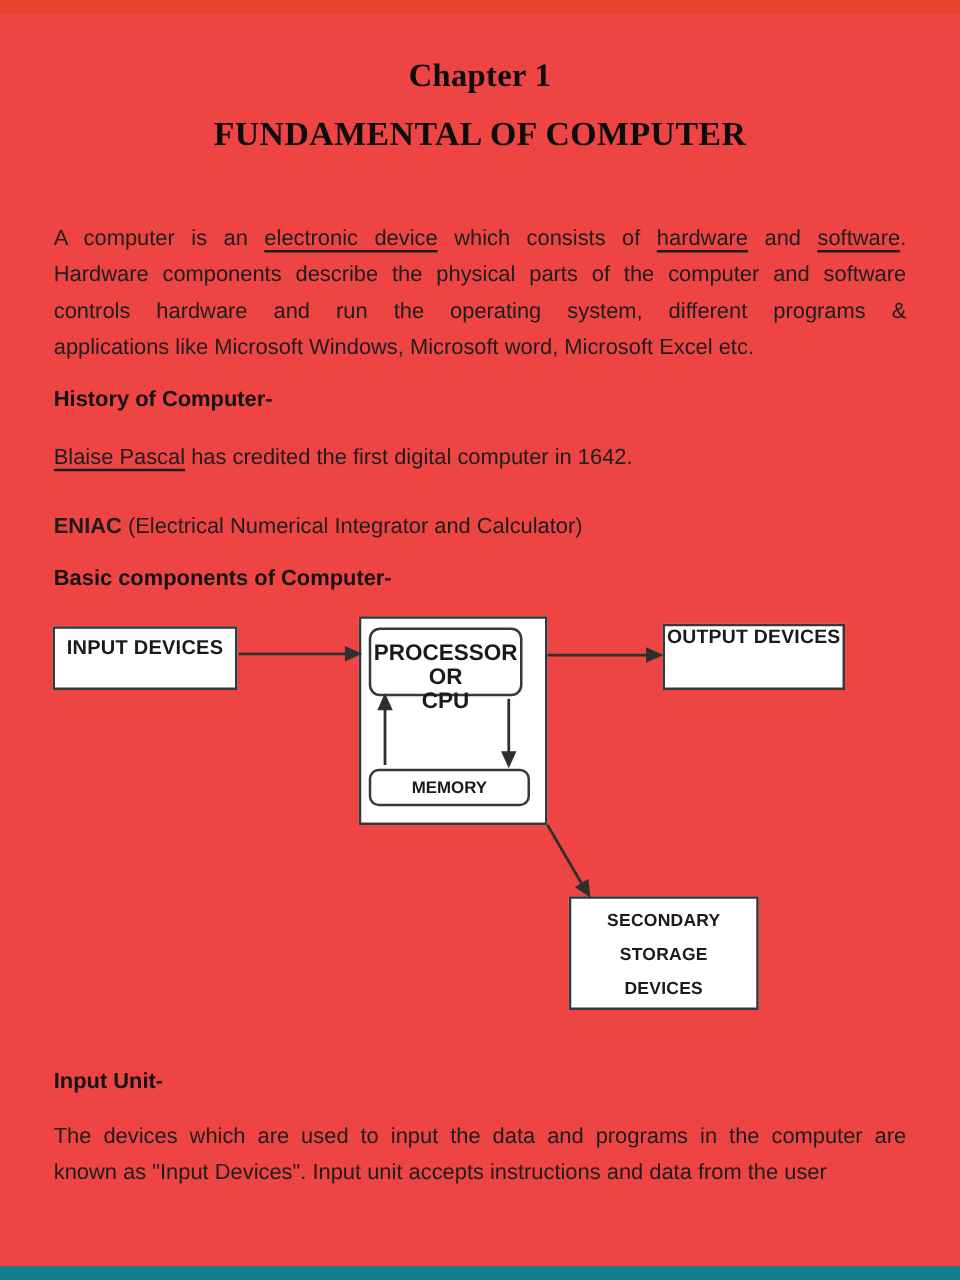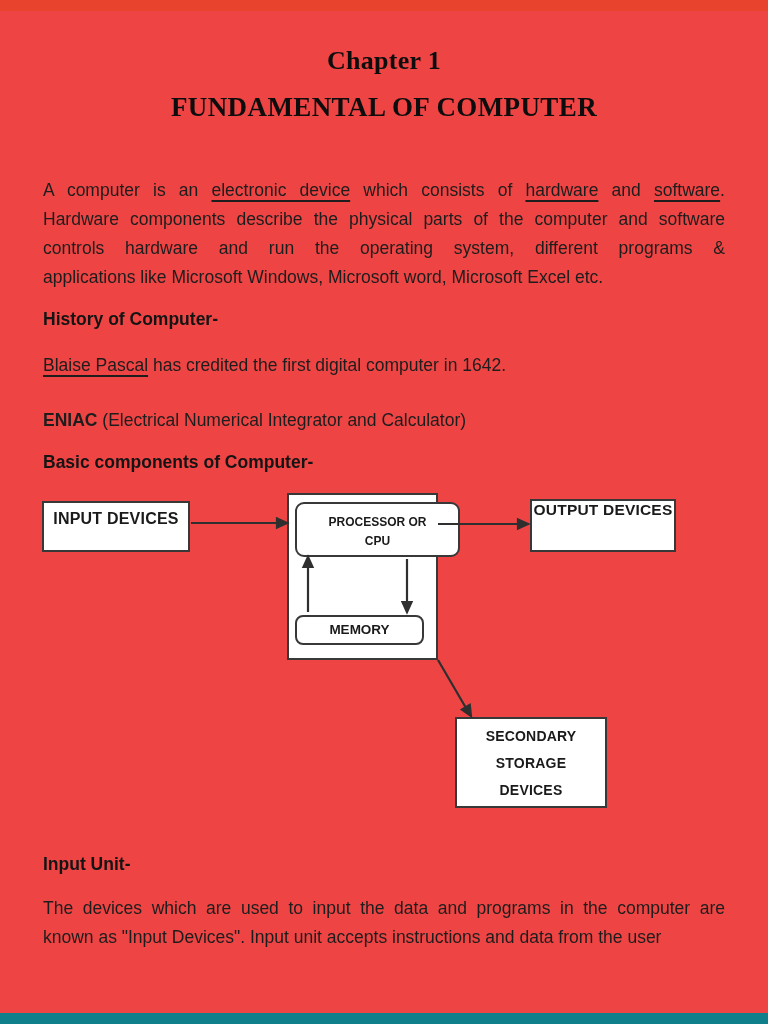--- a/index.html
+++ b/index.html
@@ -27,21 +27,21 @@
   .u { text-decoration:underline; text-underline-offset:3.5px; text-decoration-thickness:1.5px; }
   .b { font-weight:700; }
 
   .heading { position:absolute; left:43px; font-size:17.5px; font-weight:700; color:#141414; }
 
   
   .dbox { position:absolute; border:2px solid #383838; background:#ffffff; text-align:center; font-weight:700; color:#1a1a1a; }
   .box-input  { left:42px;  top:501px; width:148px; height:51px; font-size:16px; padding-top:7px; letter-spacing:0.2px; }
   .box-output { left:530px; top:499px; width:146px; height:53px; font-size:15.5px; padding-top:0; letter-spacing:0.2px; }
   .box-container { left:287px; top:493px; width:151px; height:167px; }
-  .box-cpu { left:6px; top:7px; width:165px; height:55px; border-radius:9px; font-size:12px; line-height:19px; padding-top:9px; }
+  .box-cpu { left:6px; top:7px; width:123px; height:55px; border-radius:9px; font-size:18px; line-height:19px; padding-top:9px; }
   .box-memory { left:6px; top:120px; width:129px; height:30px; border-radius:8px; font-size:13.5px; line-height:25px; }
   .box-storage { left:455px; top:717px; width:152px; height:91px; font-size:14px; line-height:27px; padding-top:4px; letter-spacing:0.2px; }
   .arrows { position:absolute; left:0; top:0; width:768px; height:1024px; pointer-events:none; }
 </style>
 </head>
 <body>
 
 <div class="page">
 
   <div class="accent-bar accent-top" style="background: rgb(232, 67, 45);"></div>

